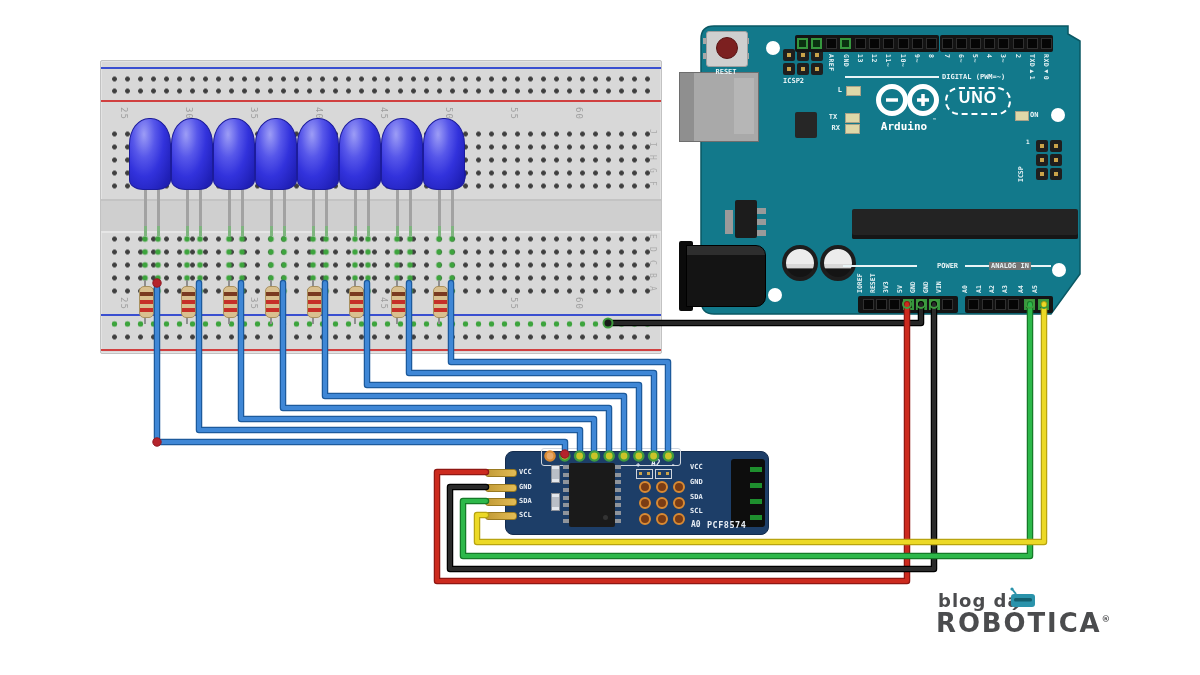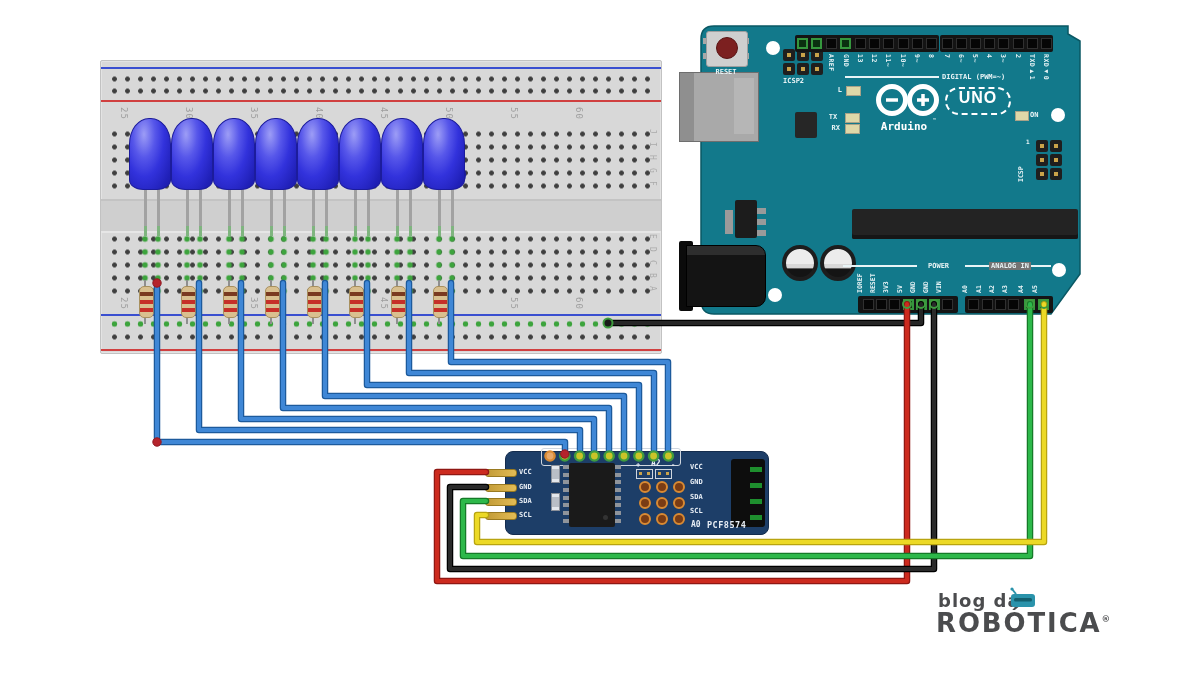--- a/index.html
+++ b/index.html
@@ -350,21 +350,21 @@
     <div class="abs" style="left:152px;top:184px;width:226px;height:30px;background:#232323;border-radius:2px;box-shadow:inset 0 -4px 0 #161616"></div>
     <div class="abs" style="left:25px;top:185px;width:8px;height:24px;background:#9a9a9a"></div>
     <div class="abs" style="left:35px;top:175px;width:22px;height:38px;background:#1c1c1c;border-radius:2px"></div>
     <div class="abs" style="left:57px;top:183px;width:9px;height:6px;background:#9a9a9a"></div>
     <div class="abs" style="left:57px;top:194px;width:9px;height:6px;background:#9a9a9a"></div>
     <div class="abs" style="left:57px;top:205px;width:9px;height:6px;background:#9a9a9a"></div>
     <div class="capc" style="left:82px;top:220px"></div>
     <div class="capc" style="left:120px;top:220px"></div>
 
     <div class="sline" style="left:143px;top:240px;width:74px"></div>
-    <span class="abs cap7" style="left:228px;top:237px">POWER</span>
+    <span class="abs cap7" style="left:237px;top:237px">POWER</span>
     <div class="sline" style="left:265px;top:240px;width:86px"></div>
     <span class="abs cap7" style="left:289px;top:237px;background:#737373;padding:0 2px">ANALOG IN</span>
 
     <span class="bl" style="left:164px">IOREF</span>
     <span class="bl" style="left:177px">RESET</span>
     <span class="bl" style="left:190px">3V3</span>
     <span class="bl" style="left:204px">5V</span>
     <span class="bl" style="left:217px">GND</span>
     <span class="bl" style="left:230px">GND</span>
     <span class="bl" style="left:243px">VIN</span>

